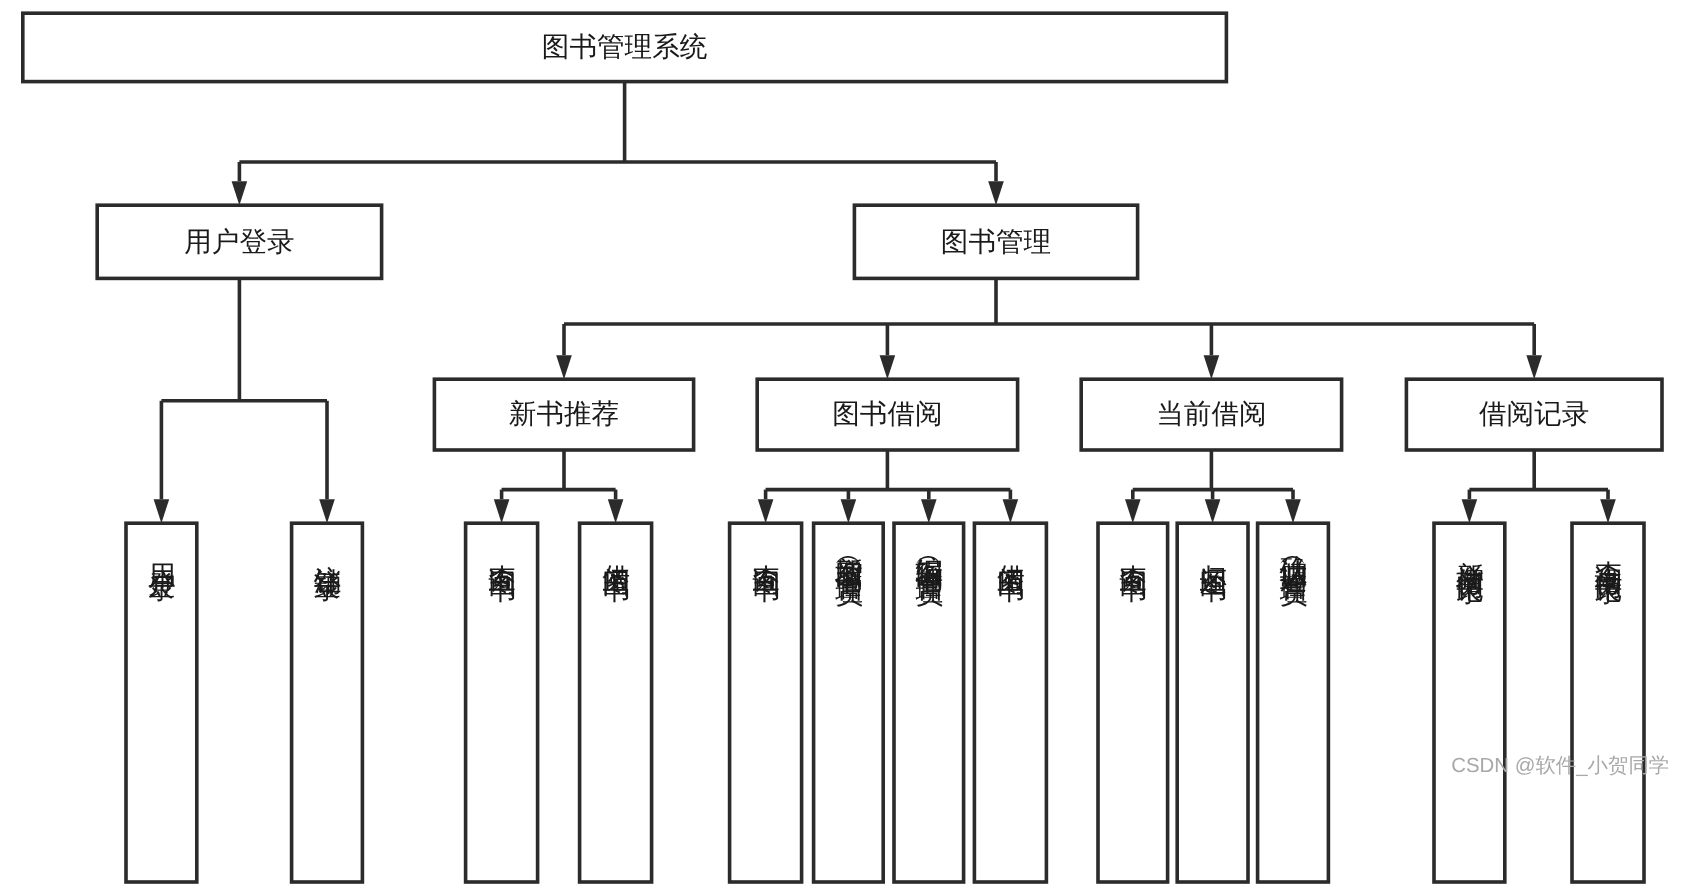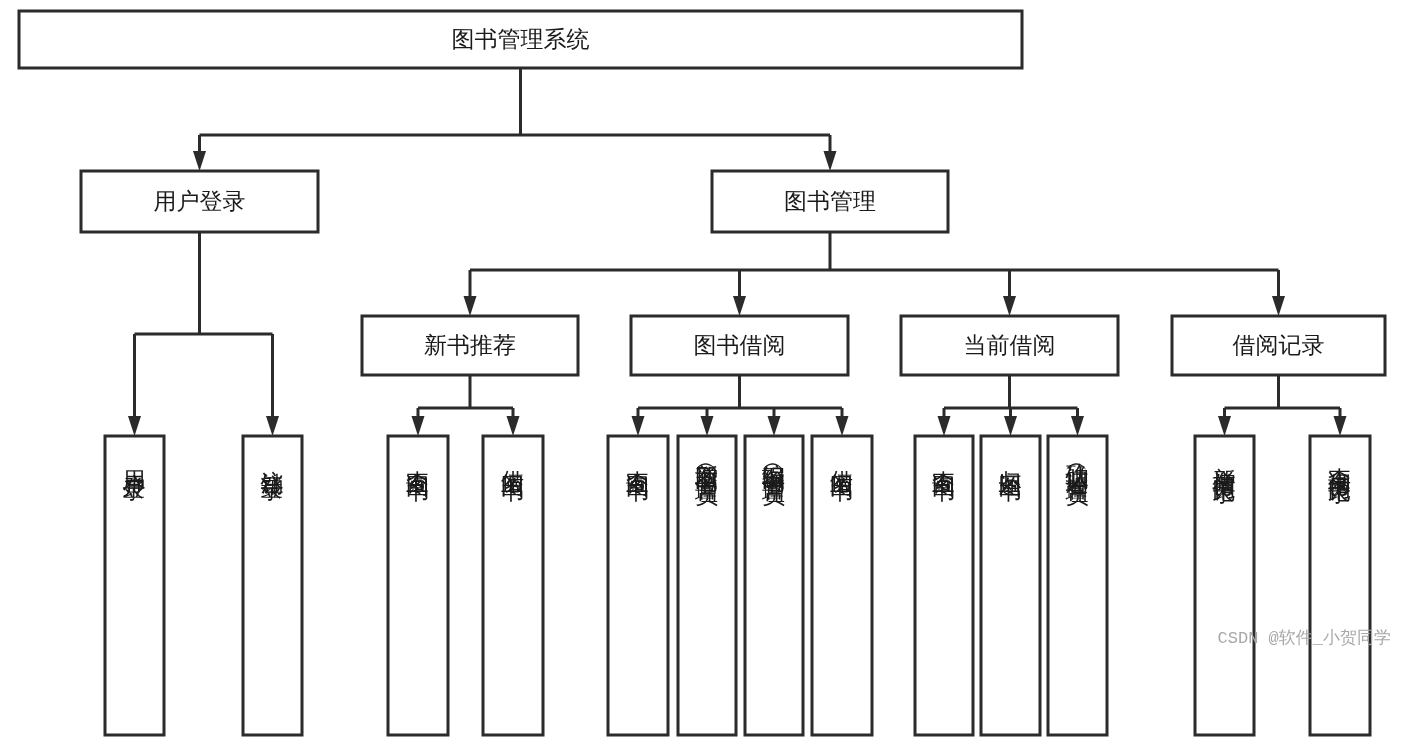--- a/index.html
+++ b/index.html
@@ -48,21 +48,21 @@
     font-size: 23px;
     fill: #1a1a1a;
     text-anchor: middle;
     writing-mode: vertical-rl;
     letter-spacing: 3px;
   }
   .watermark {
     position: absolute;
     right: 14px;
     bottom: 6px;
-    font-family: Liberation Mono, monospace;
+    font-family: Liberation Sans, sans-serif;
     font-size: 17px;
     color: #a8a8a8;
     white-space: nowrap;
     pointer-events: none;
   }
 </style>
 </head>
 <body>
 
 <div id="diagram-root">

